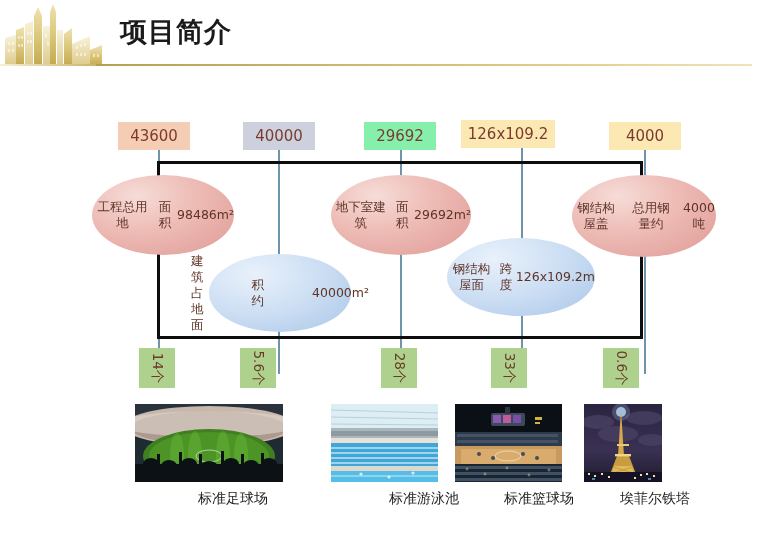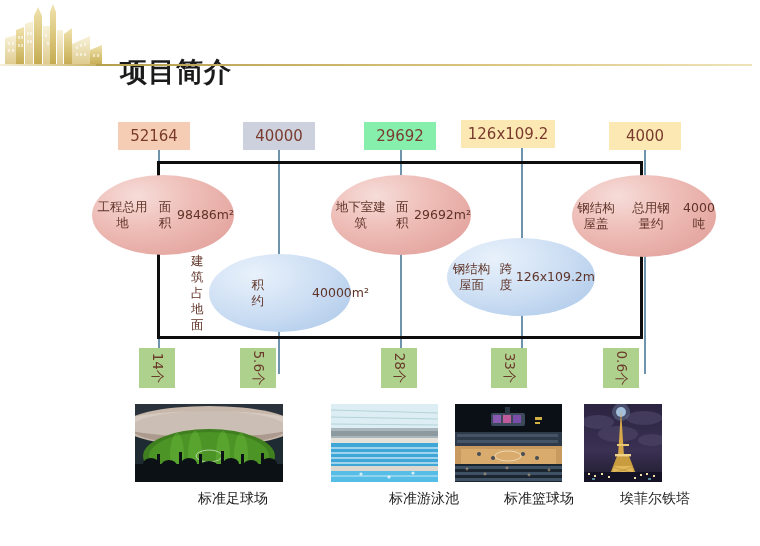--- a/index.html
+++ b/index.html
@@ -27,21 +27,20 @@
     width: 104px; height: 64px;
   }
   #page-title {
     position: absolute;
     left: 120px; top: 14px;
     font-size: 27px;
     font-weight: bold;
     color: #1a1a1a;
     letter-spacing: 1px;
     font-family: Liberation Sans, sans-serif;
-    margin-top: 40px;
   }
   #header-rule {
     position: absolute;
     left: 96px; top: 64px;
     width: 656px; height: 2px;
     background: linear-gradient(to right, #b79f4e 0%, #d8c27a 55%, #efe3b8 100%);
   }
   #header-rule-tail {
     position: absolute;
     left: 0px; top: 64px;
@@ -196,21 +195,21 @@
 <div id="diagram">
 
   <div class="connector" style="left:158px; top:52px;  height:250px;"></div>
   <div class="connector" style="left:278px; top:52px;  height:250px;"></div>
   <div class="connector" style="left:400px; top:52px;  height:250px;"></div>
   <div class="connector" style="left:521px; top:52px;  height:250px;"></div>
   <div class="connector" style="left:644px; top:52px;  height:250px;"></div>
 
   <div id="black-frame"></div>
 
-  <div class="value-box vb-peach" style="left:118px; top:50px; width:72px;">52164</div>
+  <div class="value-box vb-peach" style="left:118px; top:50px; width:72px;">43600</div>
   <div class="value-box vb-gray" style="left:243px; top:50px; width:72px;">40000</div>
   <div class="value-box vb-green" style="left:364px; top:50px; width:72px;">29692</div>
   <div class="value-box vb-yellow" style="left:461px; top:48px; width:94px;">126x109.2</div>
   <div class="value-box vb-yellow" style="left:609px; top:50px; width:72px;">4000</div>
 
   <div class="ellipse ell-pink" style="left:92px; top:103px; width:142px; height:80px;">
     <div>工程总用地</div>
     <div>面积</div>
     <div>98486m²</div>
   </div>

